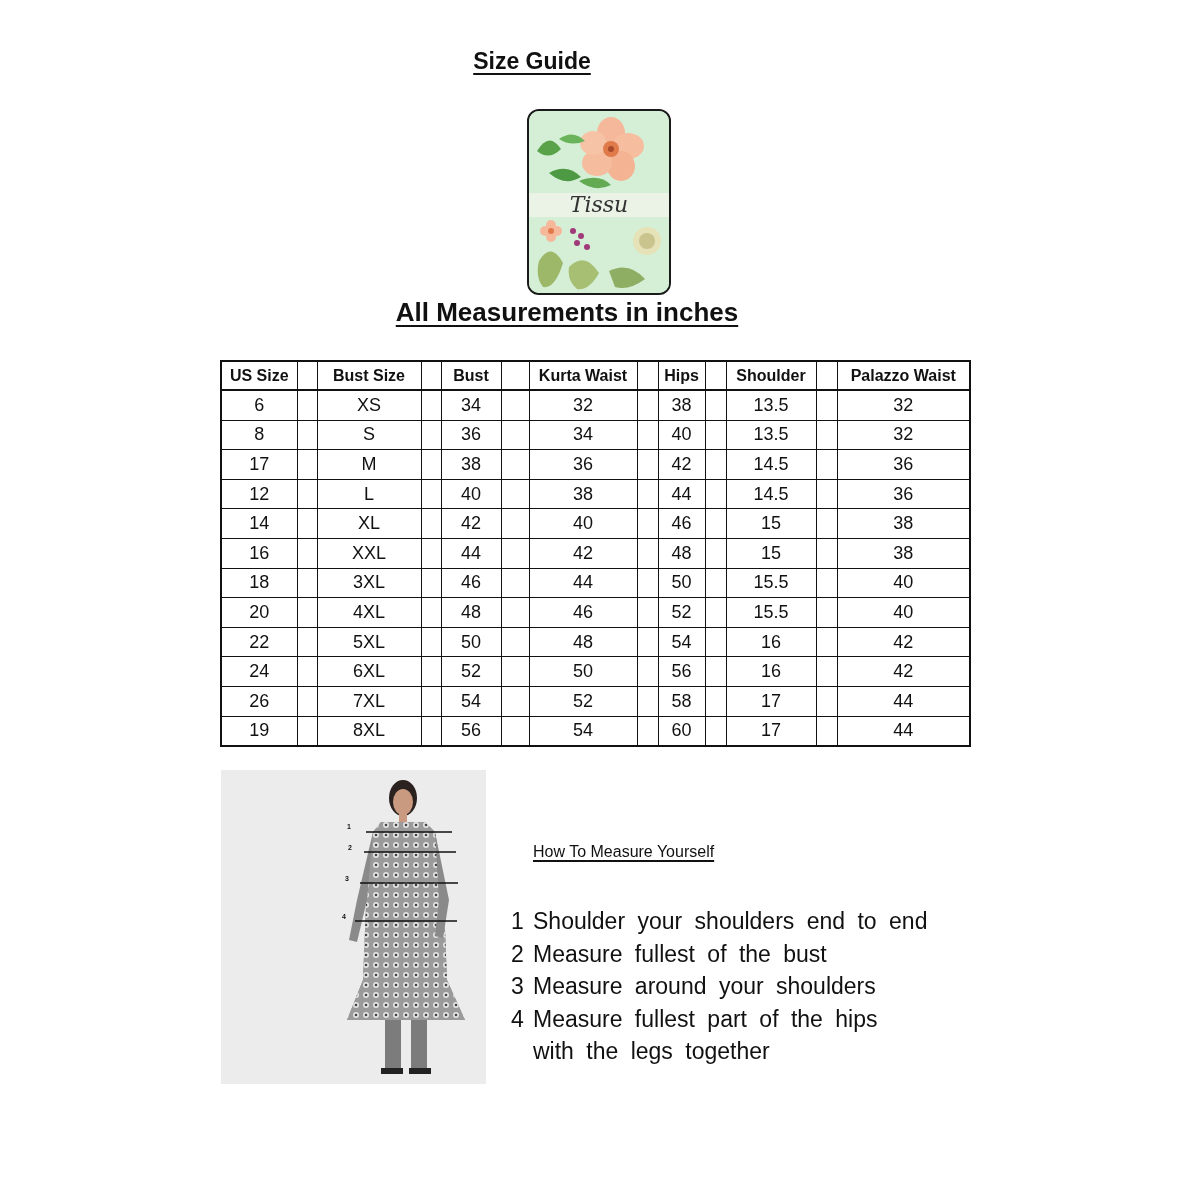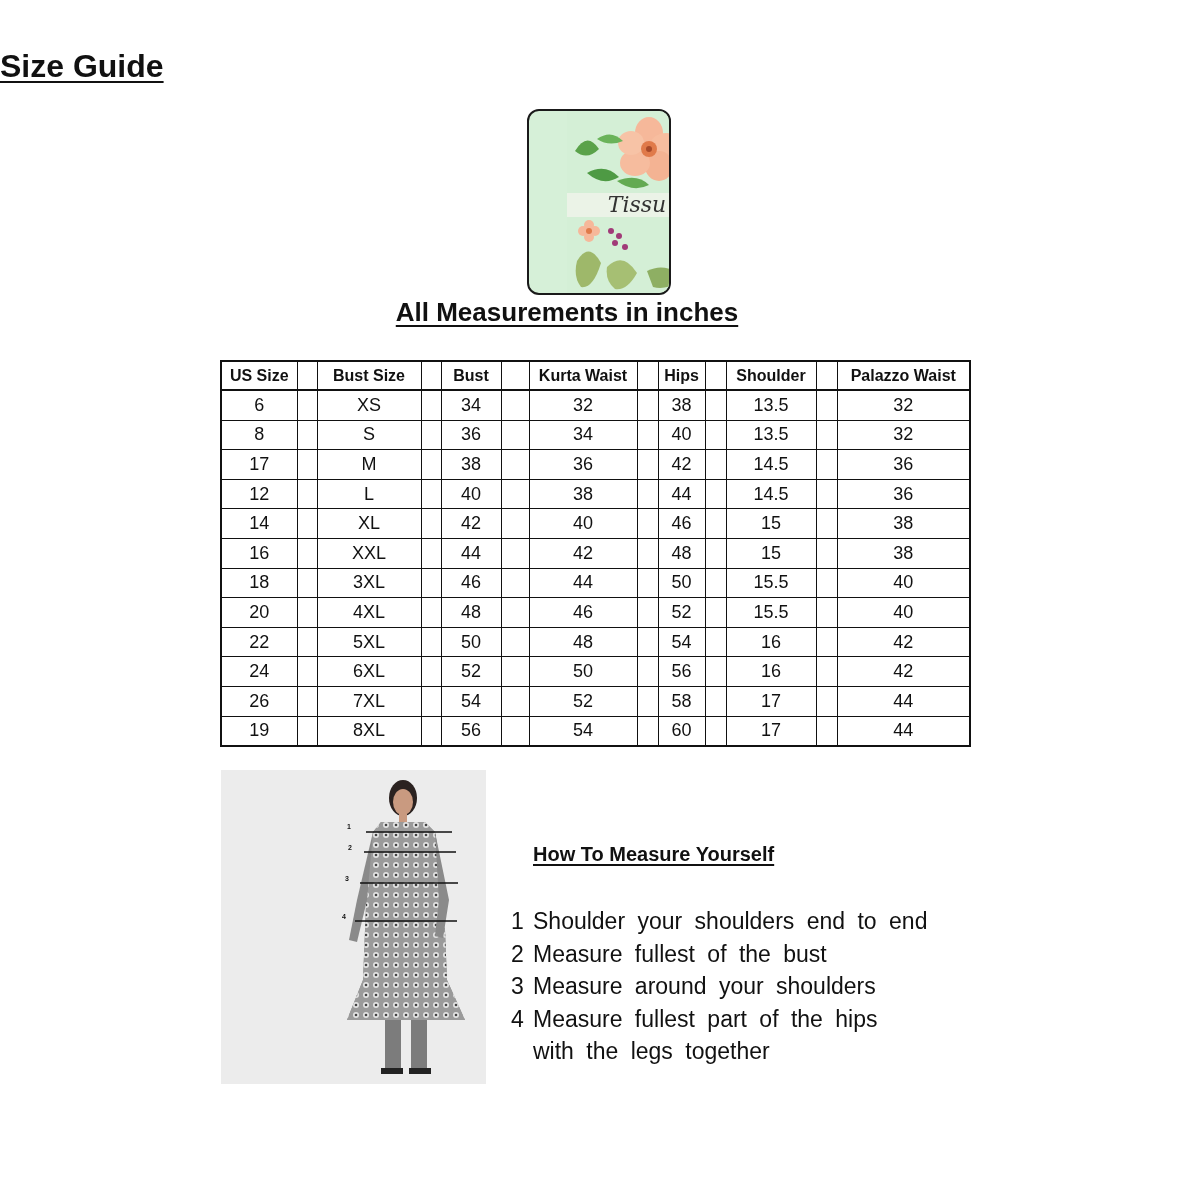--- a/index.html
+++ b/index.html
@@ -1,30 +1,30 @@
 <!DOCTYPE html>
 <html><head>
   <meta charset="utf-8">
   <style>
     html, body { margin: 0; padding: 0; background: #ffffff; }
     body { width: 1200px; height: 1200px; position: relative; overflow: hidden;
            font-family: "Liberation Sans", "DejaVu Sans", sans-serif; color: #111; }
     .abs { position: absolute; }
-    .title { left: 0; width: 1064px; top: 48px; text-align: left; font-size: 32px; font-weight: bold;
+    .title { left: 0; width: 1064px; top: 48px; text-align: center; font-size: 23px; font-weight: bold;
              text-decoration: underline; text-underline-offset: 4px; text-decoration-thickness: 2px; }
     .logo { left: 527px; top: 109px; width: 144px; height: 186px; border: 2px solid #1a1a1a; border-radius: 12px;
-            overflow: hidden; background: #d6f0d8; box-sizing: border-box; padding-left: 38px; }
+            overflow: hidden; background: #d6f0d8; box-sizing: border-box; }
     .subtitle { left: 0; width: 1200px; top: 297px; text-align: center; font-size: 26px; font-weight: bold;
                 margin-left: -33px; text-decoration: underline; text-underline-offset: 4px; text-decoration-thickness: 2px; }
     table.size { position: absolute; left: 220px; top: 360px; border-collapse: collapse; border: 2px solid #111;
                  font-family: "Liberation Sans", sans-serif; font-size: 18px; }
     table.size th, table.size td { border: 1.5px solid #111; padding: 0; height: 28.6px; text-align: center; }
     table.size th { font-weight: bold; font-size: 16px; height: 27px; border-bottom: 2px solid #111; }
     .figure { left: 221px; top: 770px; width: 265px; height: 314px; background: #ededed; overflow: hidden; }
-    .howto { left: 533px; top: 843px; font-size: 20px; font-weight: bold; text-decoration: underline;
+    .howto { left: 533px; top: 843px; font-size: 16px; font-weight: normal; text-decoration: underline;
              text-underline-offset: 3px; text-decoration-thickness: 2px; }
     .steps { left: 511px; top: 905px; font-size: 23px; line-height: 32.5px; word-spacing: 6px; }
     .step { display: flex; }
     .step .n { width: 22px; }
   </style>
 </head>
 <body>
 
 <div class="abs title">Size Guide</div>
 

